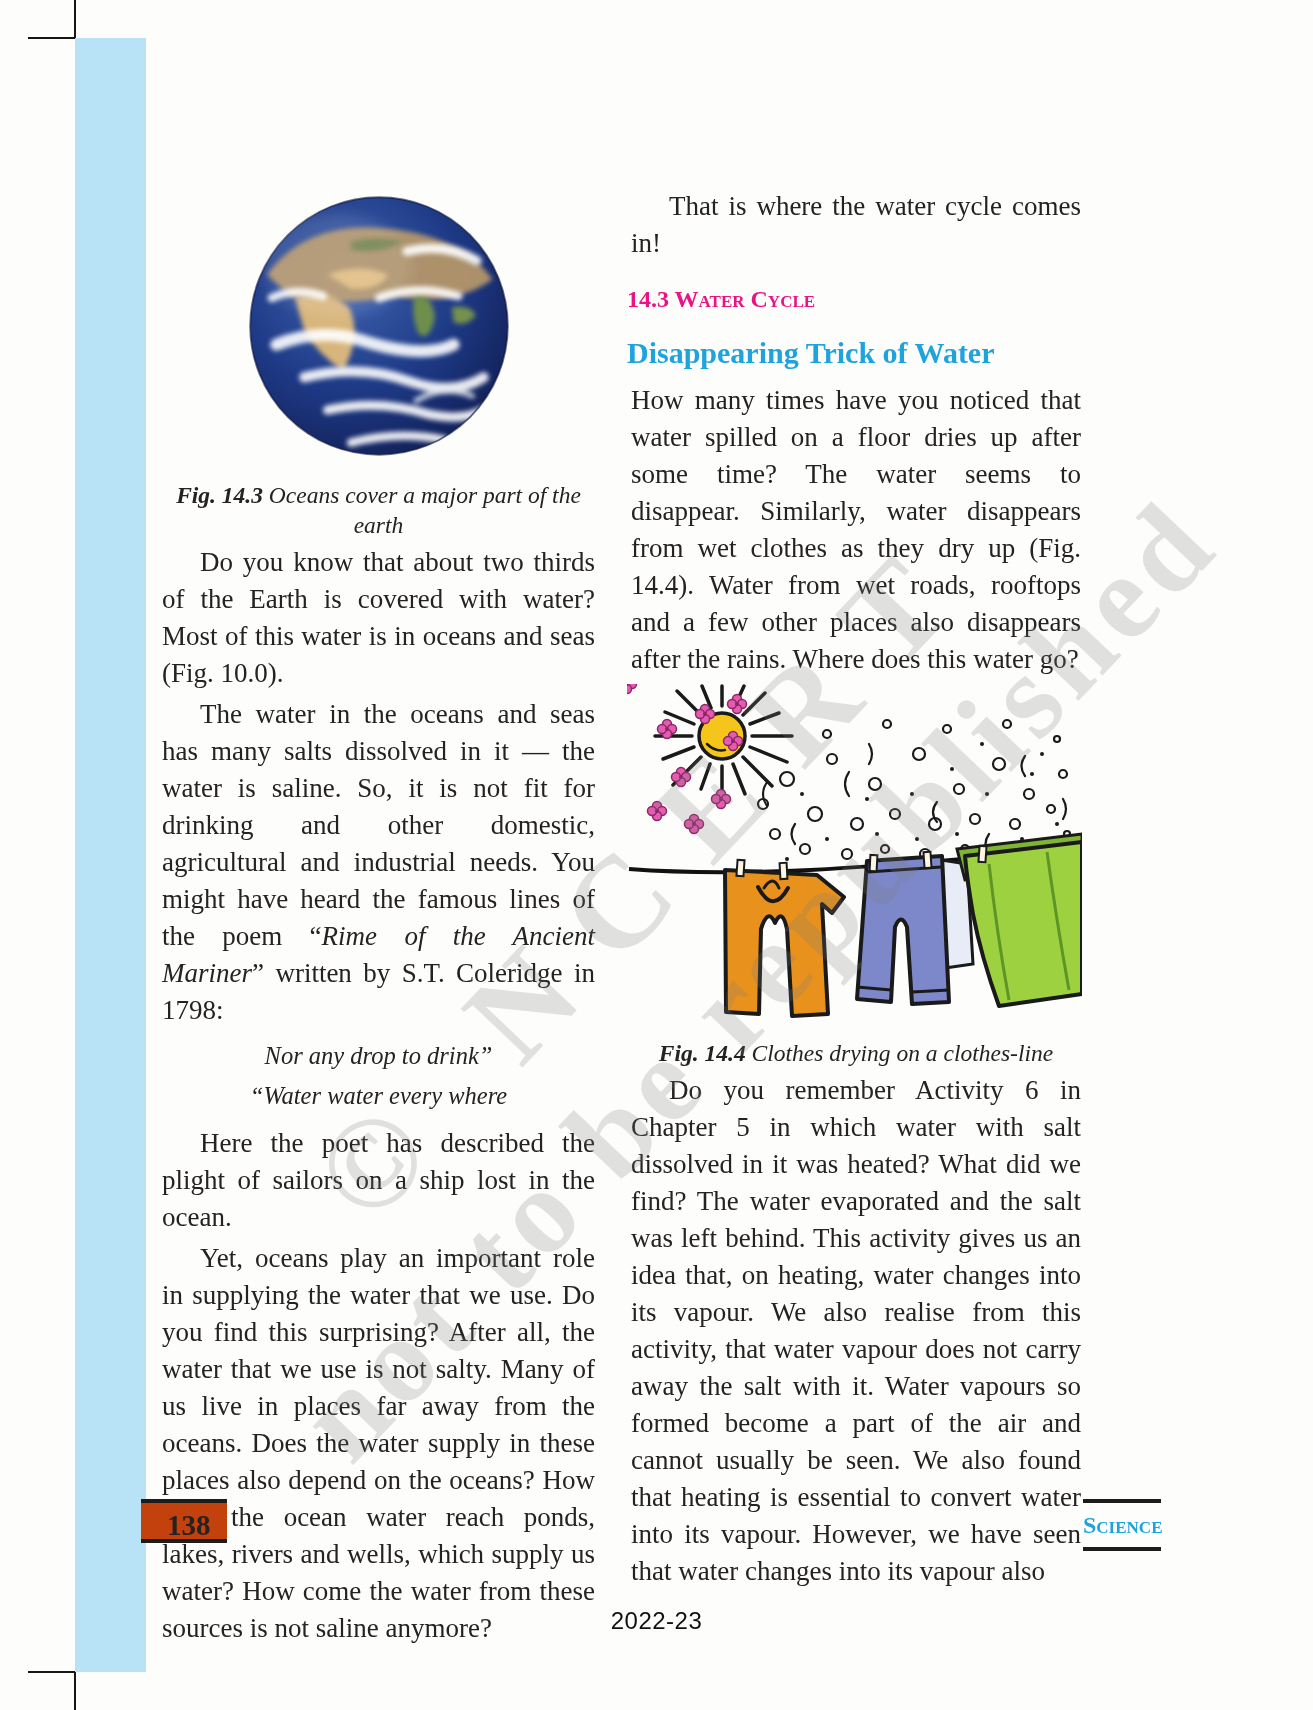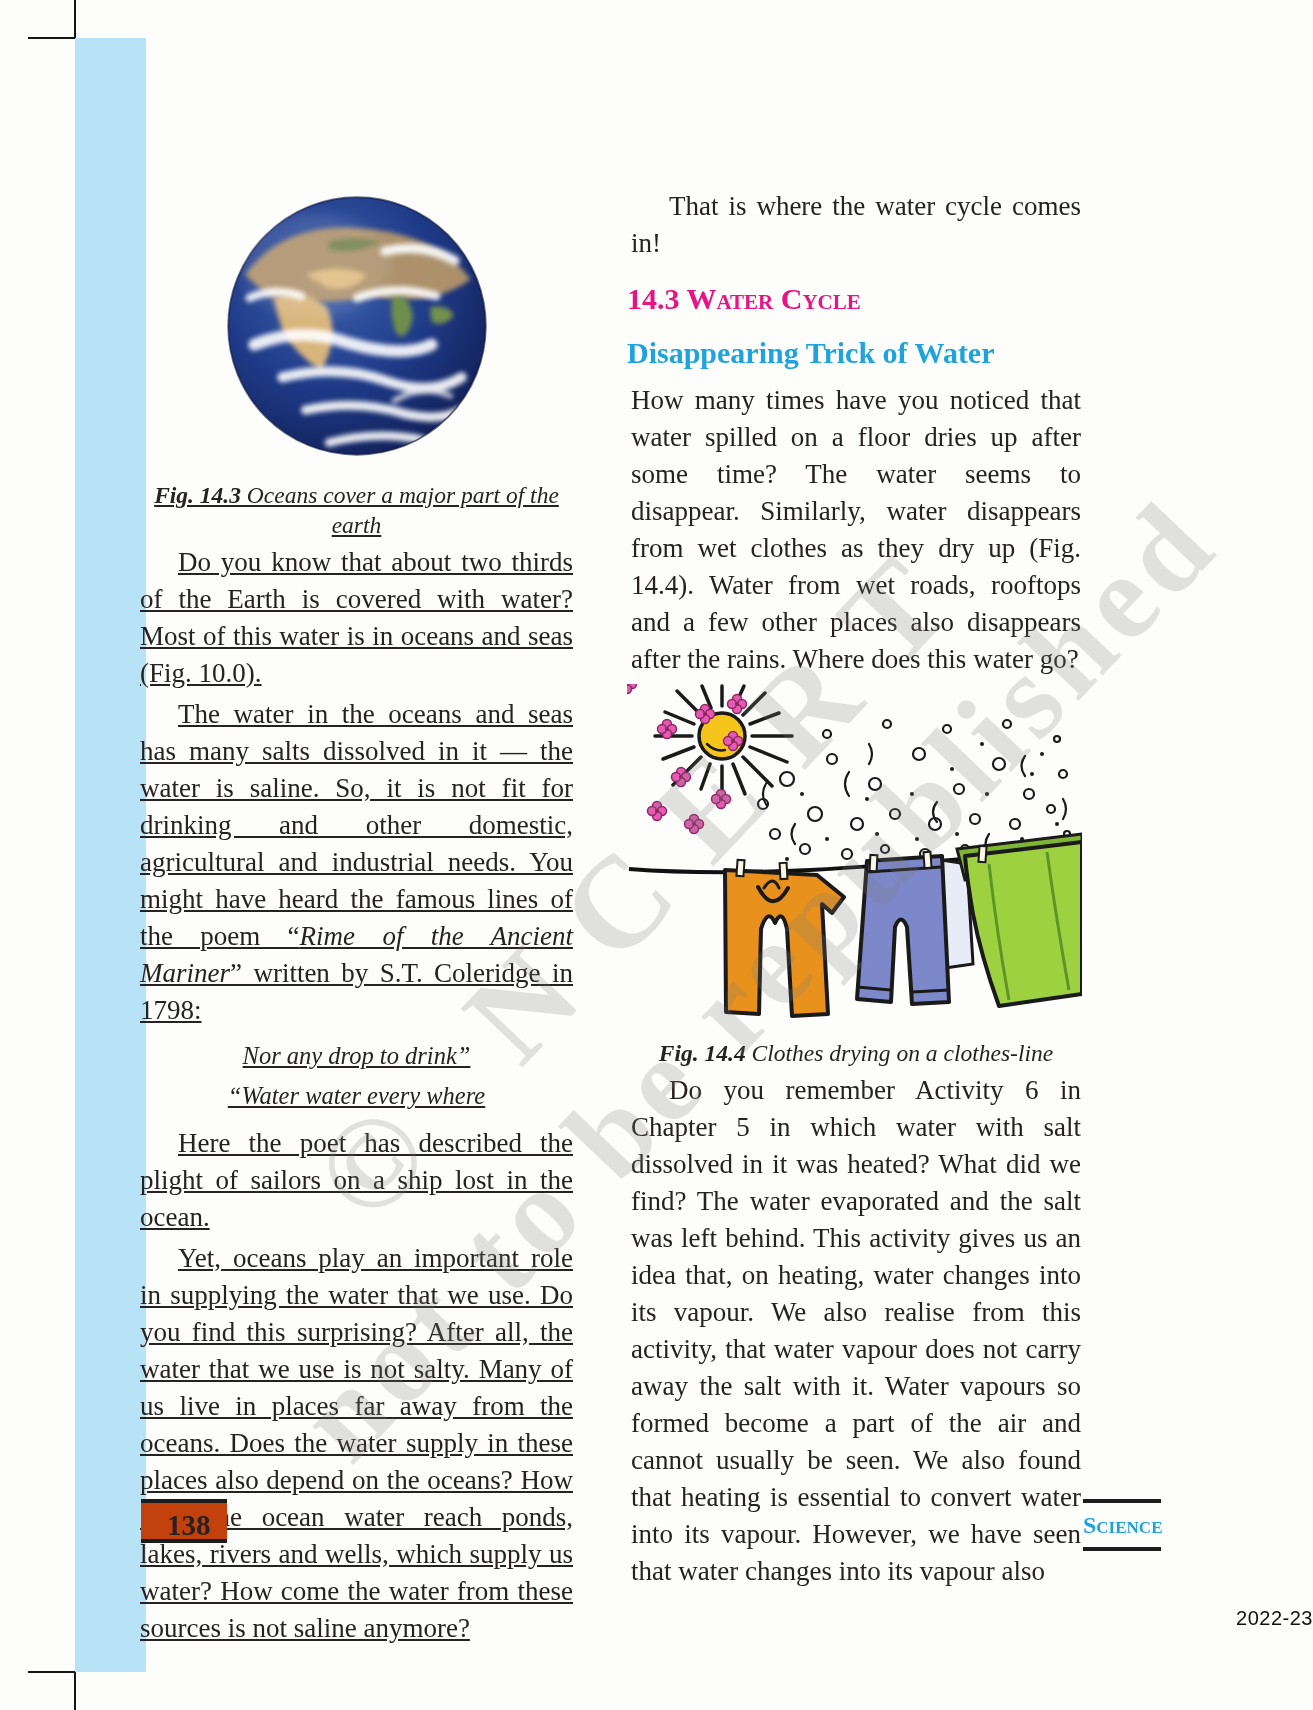--- a/index.html
+++ b/index.html
@@ -4,49 +4,49 @@
 <style>
   html,body{margin:0;padding:0;background:#ffffff;}
   .page{position:relative;width:1313px;height:1710px;background:#fdfdfc;overflow:hidden;
         font-family:"Liberation Serif",serif;color:#262222;}
   
   .mark{position:absolute;background:#161616;}
   
   .stripe{position:absolute;left:75px;top:38px;width:71px;height:1634px;background:#b8e3f6;}
   
   .col{position:absolute;top:184px;font-size:27px;line-height:37px;text-align:justify;z-index:2;}
-  .col-left{left:136px;width:441px;text-decoration:underline;}
+  .col-left{left:158px;width:441px;}
   .col-right{left:627px;width:458px;}
   .col p{margin:4px;}
   .indent{text-indent:38px;}
   .earth-wrap{width:280px;margin:2px auto 4px;}
   .clothes-wrap{width:455px;margin:6px 0 0 0;}
   .fig-caption{text-align:center;font-style:italic;font-size:23.5px;line-height:30px;margin:8px 0 10px;}
   .fig-caption b{font-style:italic;}
   .poem{text-align:center;font-style:italic;font-size:24.5px;line-height:30px;margin:12px 0 14px;}
   .poem div{margin:10px 0;}
-  h2.section{font-size:30px;line-height:38px;color:#e91383;font-variant:small-caps;
+  h2.section{font-size:24px;line-height:38px;color:#e91383;font-variant:small-caps;
              font-weight:bold;margin:18px 0 8px;text-align:left;}
   h3.sub{font-size:30px;line-height:38px;color:#1fa3dd;font-weight:bold;margin:16px 0 10px;text-align:left;}
   
   .watermark{position:absolute;left:700px;top:925px;z-index:5;pointer-events:none;
              transform:translate(-50%,-50%) rotate(-46.5deg);text-align:center;
              color:rgba(125,125,125,0.22);font-weight:bold;white-space:nowrap;line-height:1.22;
              font-family:"Liberation Serif",serif;}
   .watermark .wm1{font-size:130px;letter-spacing:45px;}
   .watermark .wm2{font-size:122px;letter-spacing:8px;}
   
   .pg-box{position:absolute;left:141px;top:1499px;width:86px;height:44px;line-height:44px;
           border-top:4.5px solid #1c1c1c;border-bottom:4.5px solid #1c1c1c;background:#c2410c;
           font-weight:bold;font-size:29px;padding-left:26px;box-sizing:border-box;z-index:3;}
   .sci-box{position:absolute;left:1083px;top:1499px;width:78px;height:44px;line-height:44px;
            border-top:4.5px solid #1c1c1c;border-bottom:4.5px solid #1c1c1c;text-align:left;
            color:#1fa3dd;font-variant:small-caps;font-weight:bold;font-size:24px;z-index:3;}
-  .year{position:absolute;left:0;top:1607px;width:100%;text-align:right;
-        font-family:"Liberation Sans",sans-serif;font-size:20px;letter-spacing:0.5px;color:#111;}
+  .year{position:absolute;left:0;top:1607px;width:100%;text-align:center;
+        font-family:"Liberation Sans",sans-serif;font-size:24px;letter-spacing:0.5px;color:#111;}
 </style>
 </head>
 <body>
 
 <div class="page">
 
   <div class="mark" style="left:74px;top:0;width:2px;height:38px;"></div>
   <div class="mark" style="left:28px;top:37px;width:47px;height:2px;"></div>
   <div class="mark" style="left:28px;top:1671px;width:47px;height:2px;"></div>
   <div class="mark" style="left:74px;top:1672px;width:2px;height:38px;"></div>

